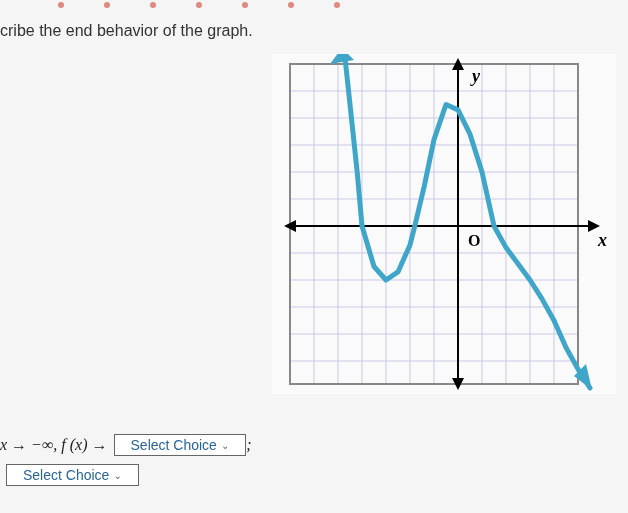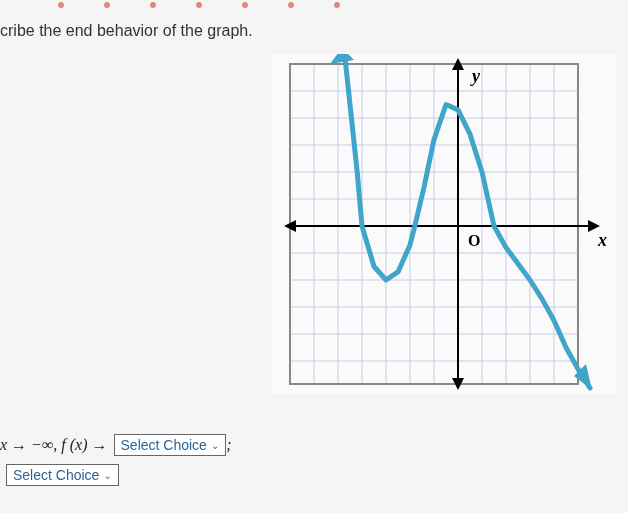--- a/index.html
+++ b/index.html
@@ -63,21 +63,21 @@
   .math {
     font-style: italic;
     font-family: 'Times New Roman', serif;
     color: #222;
   }
   .select {
     border: 1px solid #666;
     background: #fff;
     font-size: 14px;
     color: #2a6496;
-    padding: 2px 6px;
+    padding: 2px 16px;
     margin-left: 6px;
     cursor: pointer;
     display: inline-flex;
     align-items: center;
     gap: 4px;
   }
   .chev {
     font-size: 10px;
     color: #666;
   }

